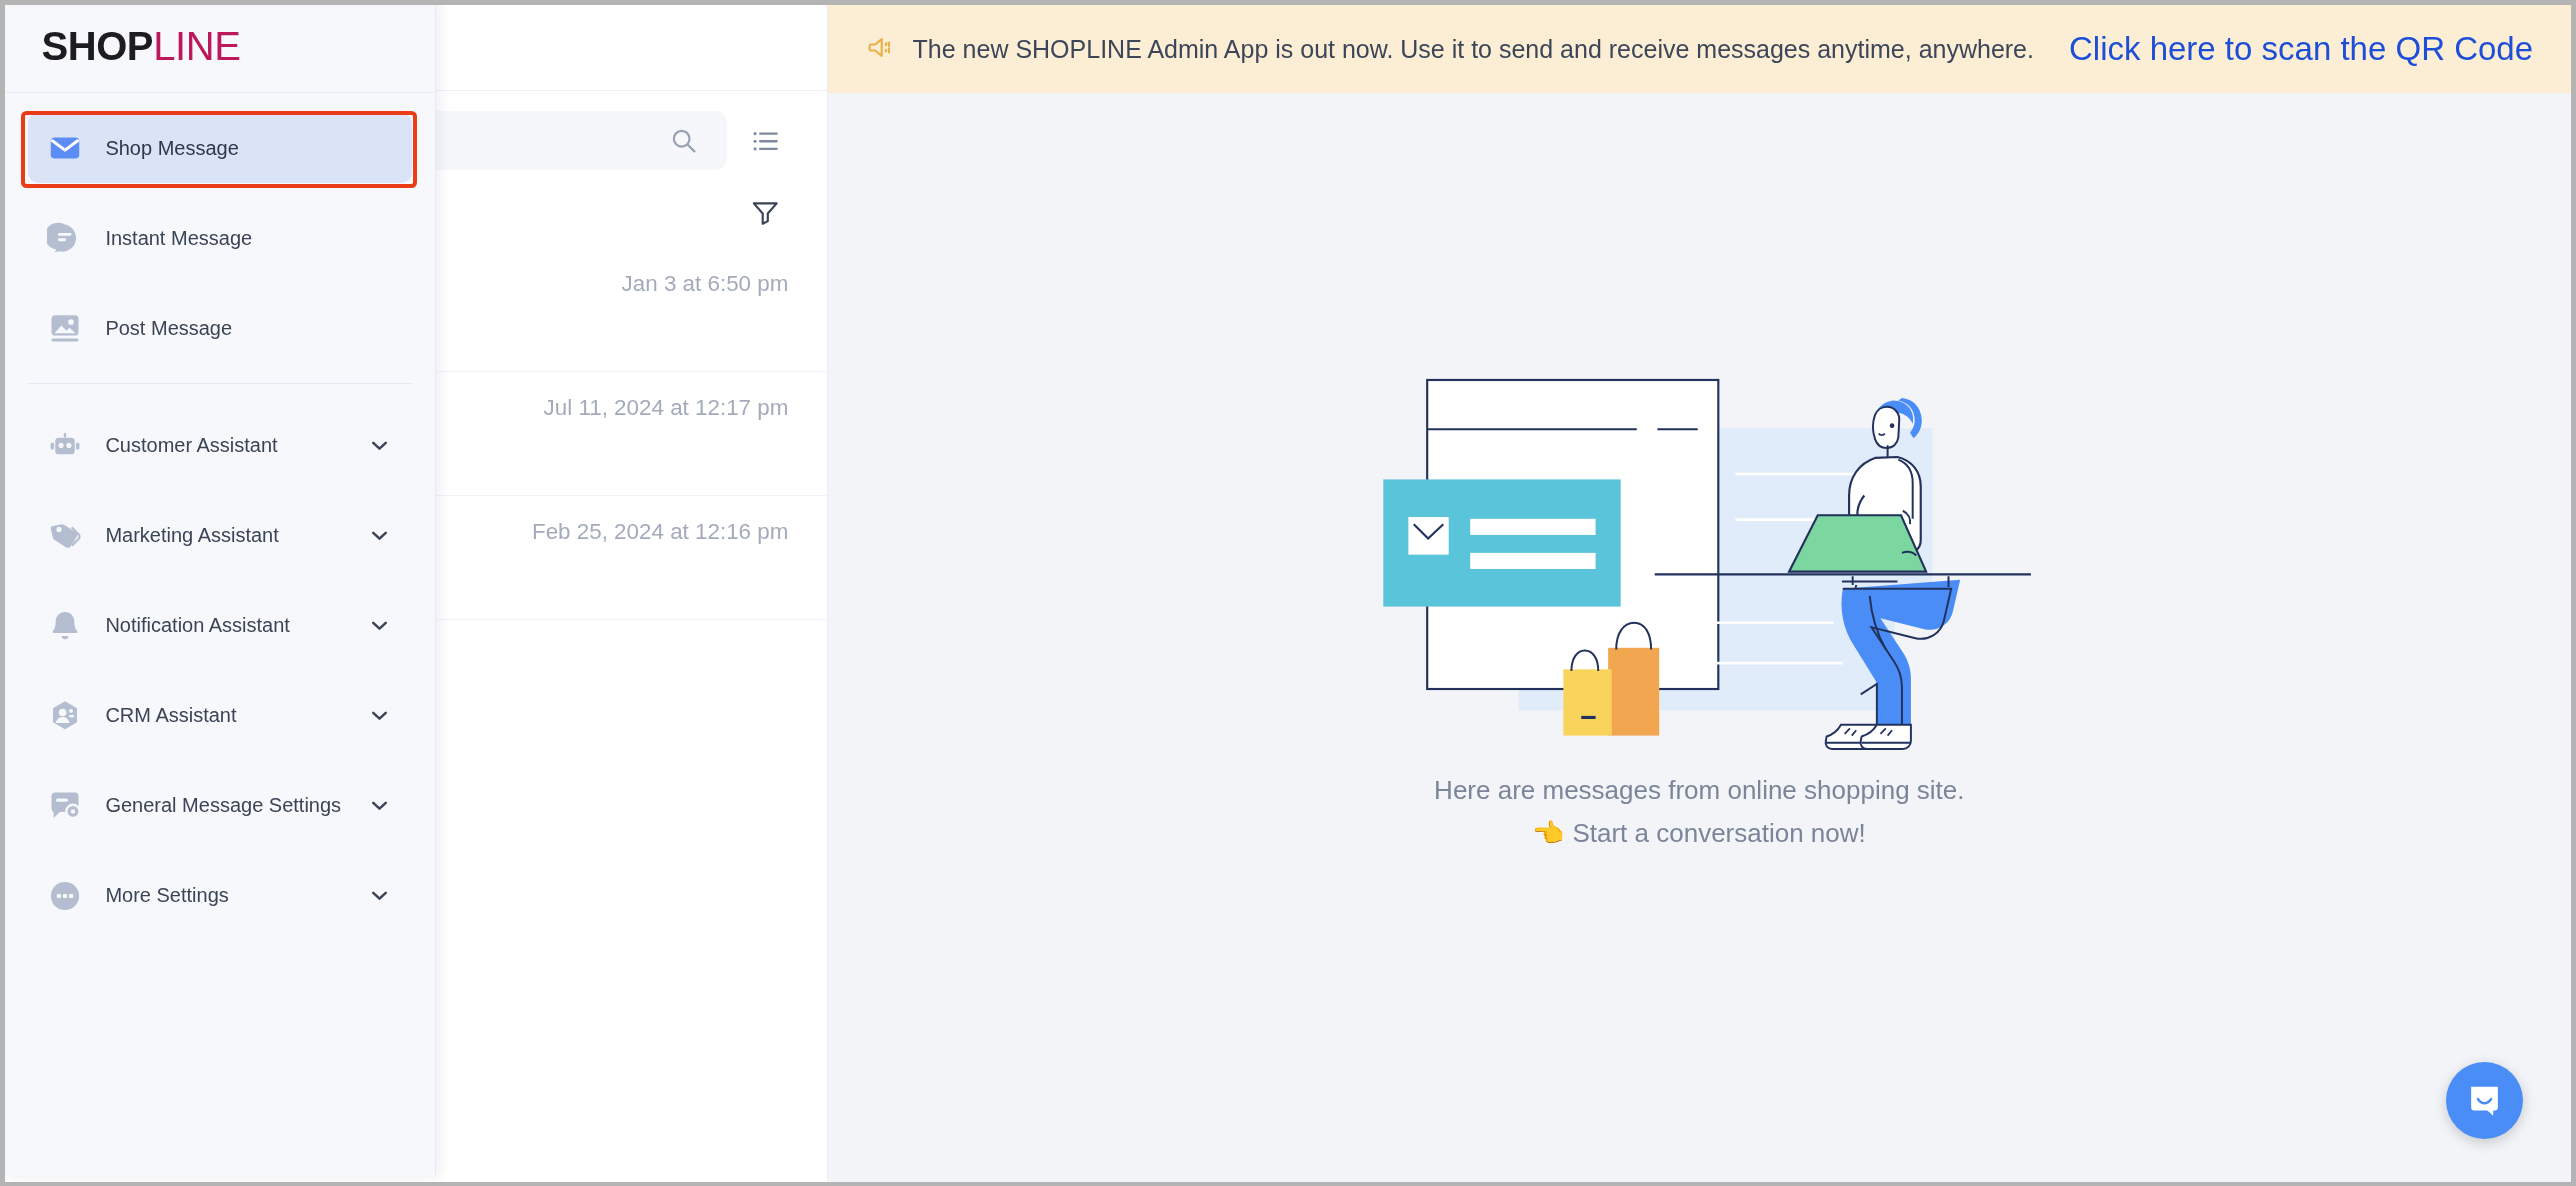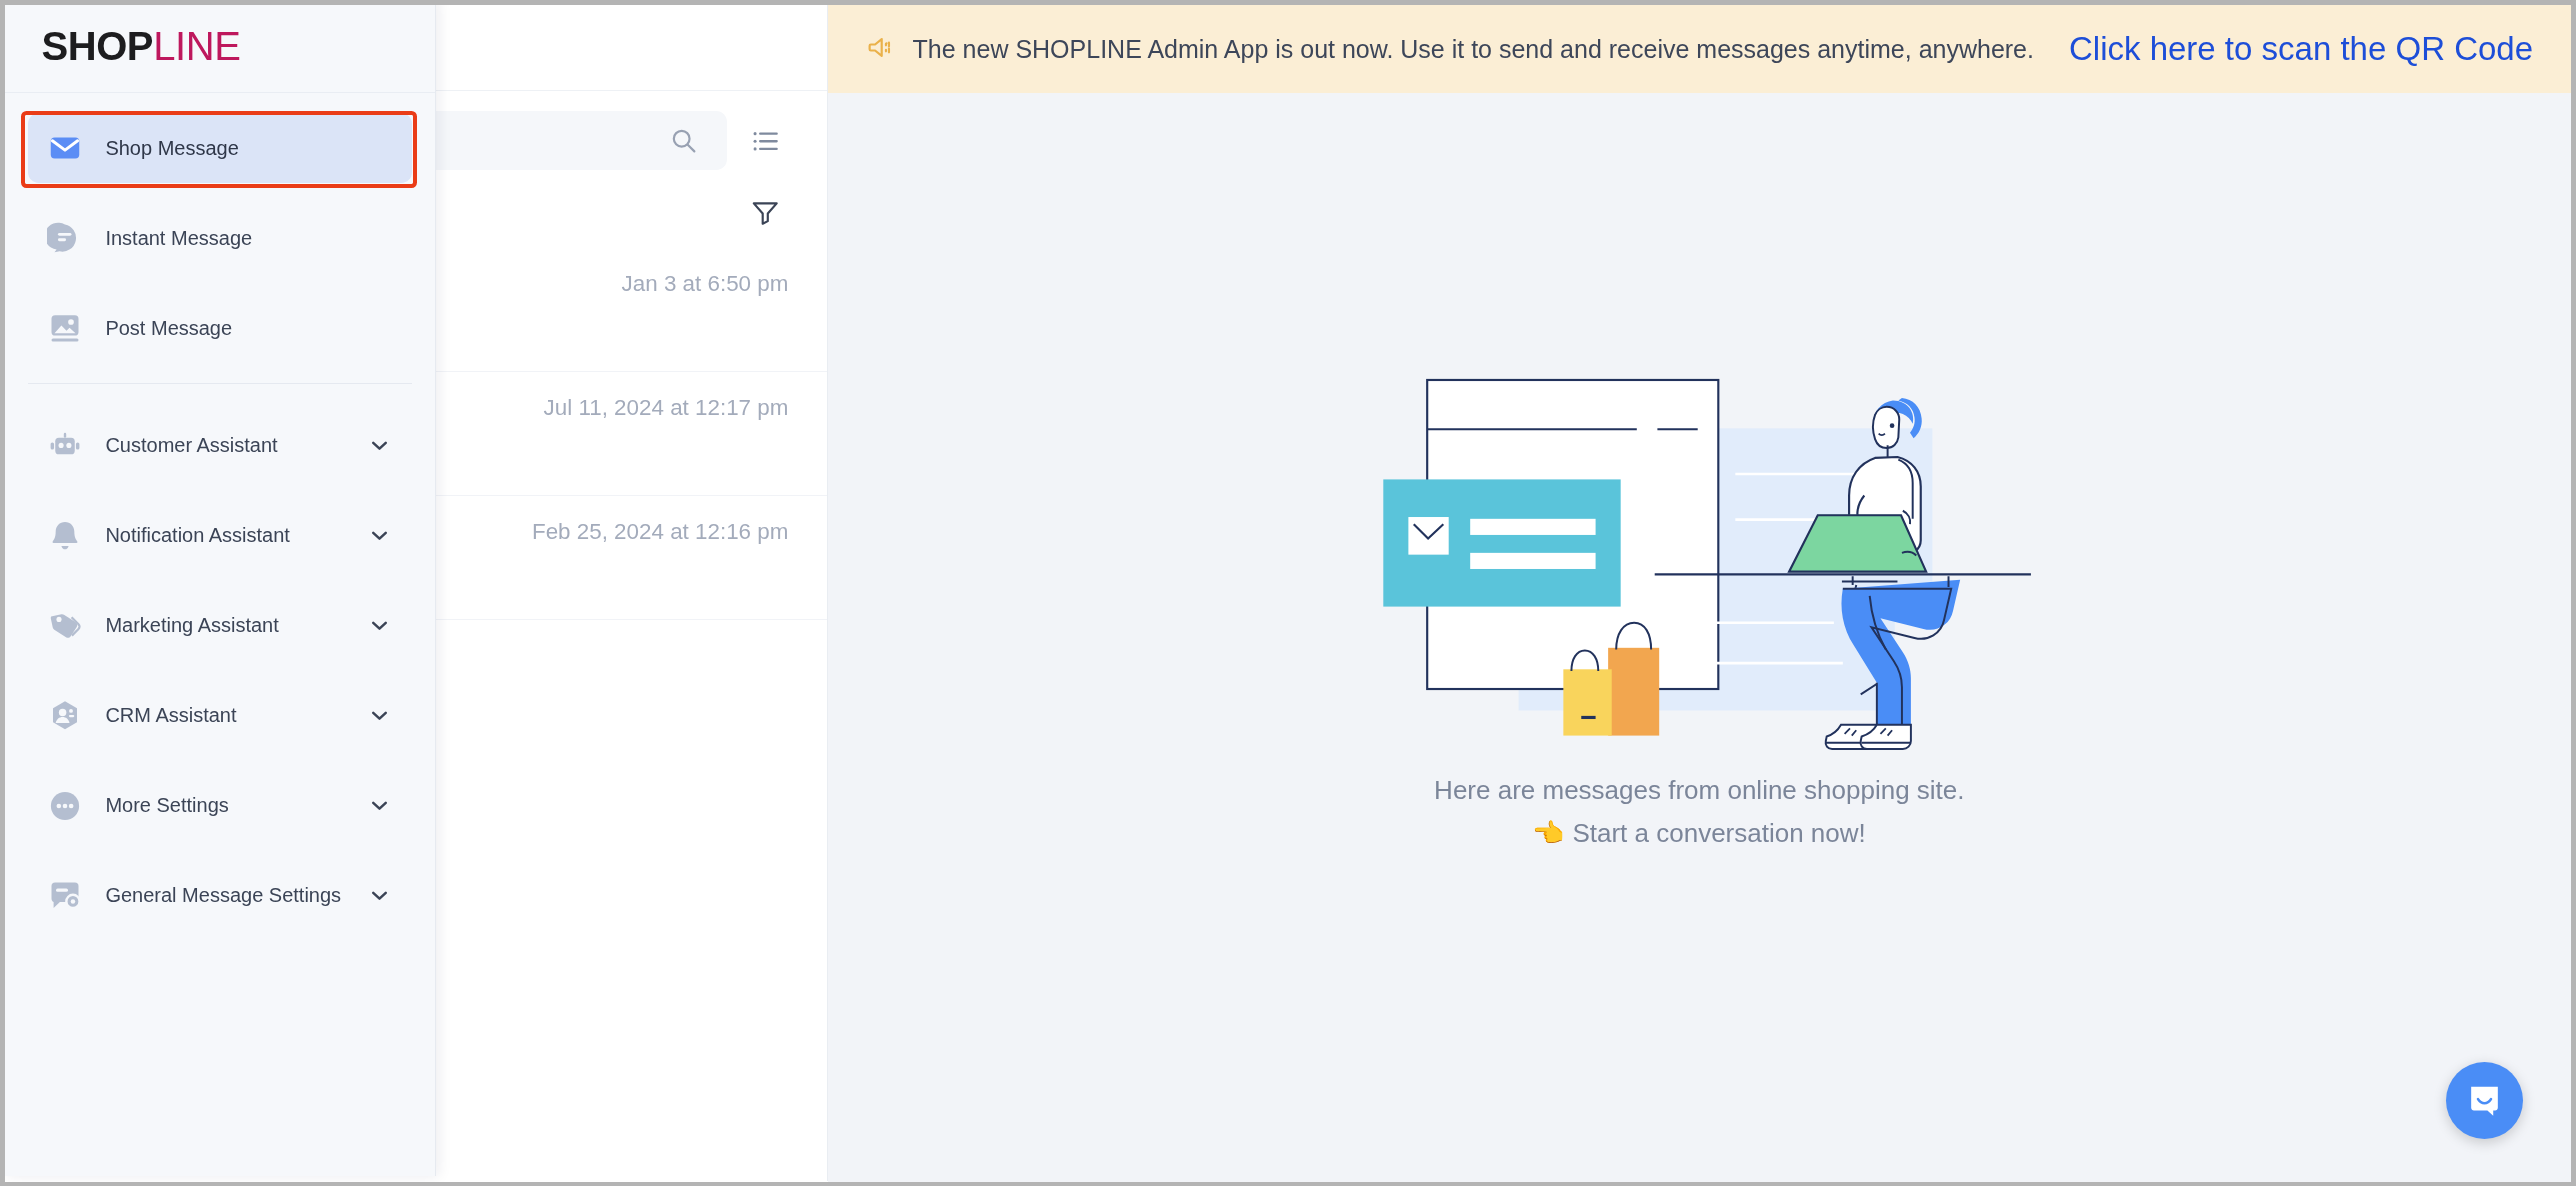--- a/index.html
+++ b/index.html
@@ -465,100 +465,100 @@
         <span class="chev">
           <svg width="25" height="25" viewBox="0 0 24 24" fill="none" stroke="#3b4456" stroke-width="2.4" stroke-linecap="round" stroke-linejoin="round">
               <polyline points="6 9.5 12 15 18 9.5"></polyline>
             </svg>
         </span>
       </div>
 
       <div class="nav-item">
         <span class="ico">
           <svg width="36" height="36" viewBox="0 0 24 24">
+            <path d="M4.2 3.8h7.1c.6 0 1.2.3 1.6.7l6.6 6.6c.9.9.9 2.3 0 3.2l-5.2 5.2c-.9.9-2.3.9-3.2 0L4.5 12.9c-.4-.4-.7-1-.7-1.6V5.1c0-.7.6-1.3 1.3-1.3z" fill="#b4bed0" transform="rotate(-12 12 12)"></path>
+            <circle cx="8" cy="7.6" r="1.7" fill="#f6f8fb"></circle>
+            <path d="M16.4 6.2l4.6 4.6c.9.9.9 2.3 0 3.2l-4.4 4.4" fill="none" stroke="#b4bed0" stroke-width="1.5"></path>
+          </svg>
+        </span>
+        <span class="nav-label">Marketing Assistant</span>
+        <span class="chev">
+          <svg width="25" height="25" viewBox="0 0 24 24" fill="none" stroke="#3b4456" stroke-width="2.4" stroke-linecap="round" stroke-linejoin="round">
+              <polyline points="6 9.5 12 15 18 9.5"></polyline>
+            </svg>
+        </span>
+      </div>
+
+      <div class="nav-item">
+        <span class="ico">
+          <svg width="36" height="36" viewBox="0 0 24 24">
             <path d="M12 2.6c-3.6 0-6.2 2.8-6.2 6.3 0 4.4-1.3 5.8-2 6.7-.3.4 0 1 .5 1h15.4c.5 0 .8-.6.5-1-.7-.9-2-2.3-2-6.7 0-3.5-2.6-6.3-6.2-6.3z" fill="#b4bed0"></path>
             <path d="M9.6 18.6c.4 1.4 1.3 2.3 2.4 2.3s2-.9 2.4-2.3z" fill="#b4bed0"></path>
           </svg>
         </span>
         <span class="nav-label">Notification Assistant</span>
         <span class="chev">
           <svg width="25" height="25" viewBox="0 0 24 24" fill="none" stroke="#3b4456" stroke-width="2.4" stroke-linecap="round" stroke-linejoin="round">
               <polyline points="6 9.5 12 15 18 9.5"></polyline>
             </svg>
         </span>
       </div>
 
       <div class="nav-item">
         <span class="ico">
           <svg width="36" height="36" viewBox="0 0 24 24">
-            <path d="M4.2 3.8h7.1c.6 0 1.2.3 1.6.7l6.6 6.6c.9.9.9 2.3 0 3.2l-5.2 5.2c-.9.9-2.3.9-3.2 0L4.5 12.9c-.4-.4-.7-1-.7-1.6V5.1c0-.7.6-1.3 1.3-1.3z" fill="#b4bed0" transform="rotate(-12 12 12)"></path>
-            <circle cx="8" cy="7.6" r="1.7" fill="#f6f8fb"></circle>
-            <path d="M16.4 6.2l4.6 4.6c.9.9.9 2.3 0 3.2l-4.4 4.4" fill="none" stroke="#b4bed0" stroke-width="1.5"></path>
-          </svg>
-        </span>
-        <span class="nav-label">Marketing Assistant</span>
-        <span class="chev">
-          <svg width="25" height="25" viewBox="0 0 24 24" fill="none" stroke="#3b4456" stroke-width="2.4" stroke-linecap="round" stroke-linejoin="round">
-              <polyline points="6 9.5 12 15 18 9.5"></polyline>
-            </svg>
-        </span>
-      </div>
-
-      <div class="nav-item">
-        <span class="ico">
-          <svg width="36" height="36" viewBox="0 0 24 24">
             <path d="M12 2.2l8 4.6v9.4l-8 4.6-8-4.6V6.8z" fill="#b4bed0"></path>
             <circle cx="10.4" cy="9.7" r="2.5" fill="#f6f8fb"></circle>
             <path d="M5.8 16.6c.5-2.6 2.4-4 4.6-4s4.1 1.4 4.6 4z" fill="#f6f8fb"></path>
             <circle cx="16" cy="8.6" r="1.3" fill="#f6f8fb"></circle>
             <rect x="14.6" y="11.3" width="3.6" height="1.5" rx=".75" fill="#f6f8fb"></rect>
           </svg>
         </span>
         <span class="nav-label">CRM Assistant</span>
         <span class="chev">
           <svg width="25" height="25" viewBox="0 0 24 24" fill="none" stroke="#3b4456" stroke-width="2.4" stroke-linecap="round" stroke-linejoin="round">
               <polyline points="6 9.5 12 15 18 9.5"></polyline>
             </svg>
         </span>
       </div>
 
       <div class="nav-item">
         <span class="ico">
           <svg width="36" height="36" viewBox="0 0 24 24">
+            <path d="M3 5.4A2.4 2.4 0 0 1 5.4 3h13.2A2.4 2.4 0 0 1 21 5.4v8.2a2.4 2.4 0 0 1-2.4 2.4H8.6L4.4 20v-4H5.4A2.4 2.4 0 0 1 3 13.6z" fill="#b4bed0"></path>
+            <rect x="6" y="7" width="8" height="2.2" rx="1.1" fill="#f6f8fb"></rect>
+            <circle cx="17.3" cy="15.6" r="4.4" fill="#b4bed0" stroke="#f6f8fb" stroke-width="1.6"></circle>
+            <circle cx="17.3" cy="15.6" r="1.5" fill="#f6f8fb"></circle>
+          </svg>
+        </span>
+        <span class="nav-label">General Message Settings</span>
+        <span class="chev">
+          <svg width="25" height="25" viewBox="0 0 24 24" fill="none" stroke="#3b4456" stroke-width="2.4" stroke-linecap="round" stroke-linejoin="round">
+              <polyline points="6 9.5 12 15 18 9.5"></polyline>
+            </svg>
+        </span>
+      </div>
+
+      <div class="nav-item">
+        <span class="ico">
+          <svg width="36" height="36" viewBox="0 0 24 24">
             <circle cx="12" cy="12" r="9.4" fill="#b4bed0"></circle>
             <circle cx="7.9" cy="12" r="1.55" fill="#f6f8fb"></circle>
             <circle cx="12" cy="12" r="1.55" fill="#f6f8fb"></circle>
             <circle cx="16.1" cy="12" r="1.55" fill="#f6f8fb"></circle>
           </svg>
         </span>
         <span class="nav-label">More Settings</span>
         <span class="chev">
           <svg width="25" height="25" viewBox="0 0 24 24" fill="none" stroke="#3b4456" stroke-width="2.4" stroke-linecap="round" stroke-linejoin="round">
               <polyline points="6 9.5 12 15 18 9.5"></polyline>
             </svg>
         </span>
       </div>
 
-      <div class="nav-item">
-        <span class="ico">
-          <svg width="36" height="36" viewBox="0 0 24 24">
-            <path d="M3 5.4A2.4 2.4 0 0 1 5.4 3h13.2A2.4 2.4 0 0 1 21 5.4v8.2a2.4 2.4 0 0 1-2.4 2.4H8.6L4.4 20v-4H5.4A2.4 2.4 0 0 1 3 13.6z" fill="#b4bed0"></path>
-            <rect x="6" y="7" width="8" height="2.2" rx="1.1" fill="#f6f8fb"></rect>
-            <circle cx="17.3" cy="15.6" r="4.4" fill="#b4bed0" stroke="#f6f8fb" stroke-width="1.6"></circle>
-            <circle cx="17.3" cy="15.6" r="1.5" fill="#f6f8fb"></circle>
-          </svg>
-        </span>
-        <span class="nav-label">General Message Settings</span>
-        <span class="chev">
-          <svg width="25" height="25" viewBox="0 0 24 24" fill="none" stroke="#3b4456" stroke-width="2.4" stroke-linecap="round" stroke-linejoin="round">
-              <polyline points="6 9.5 12 15 18 9.5"></polyline>
-            </svg>
-        </span>
-      </div>
-
     </div>
 
     <div class="nav-highlight"></div>
   </div>
 
   <div class="win-border"></div>
 </div>
 
 
 </body></html>

